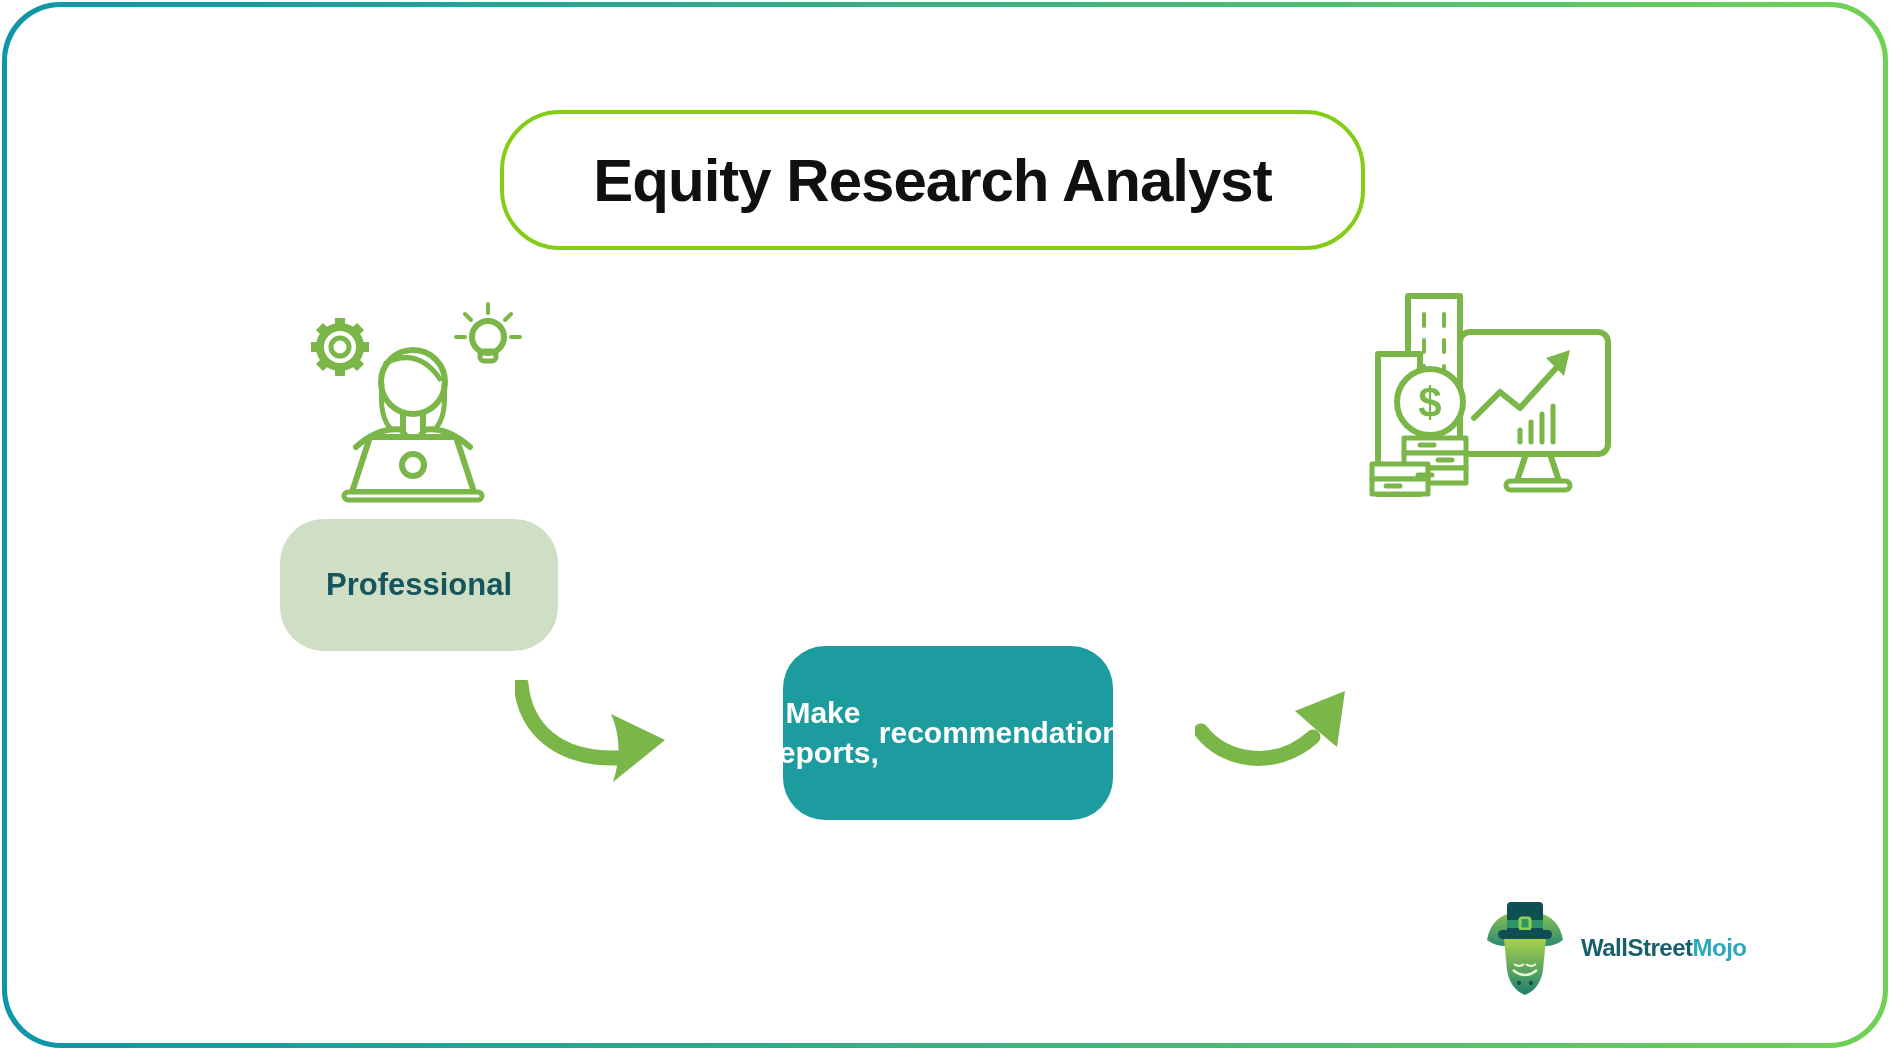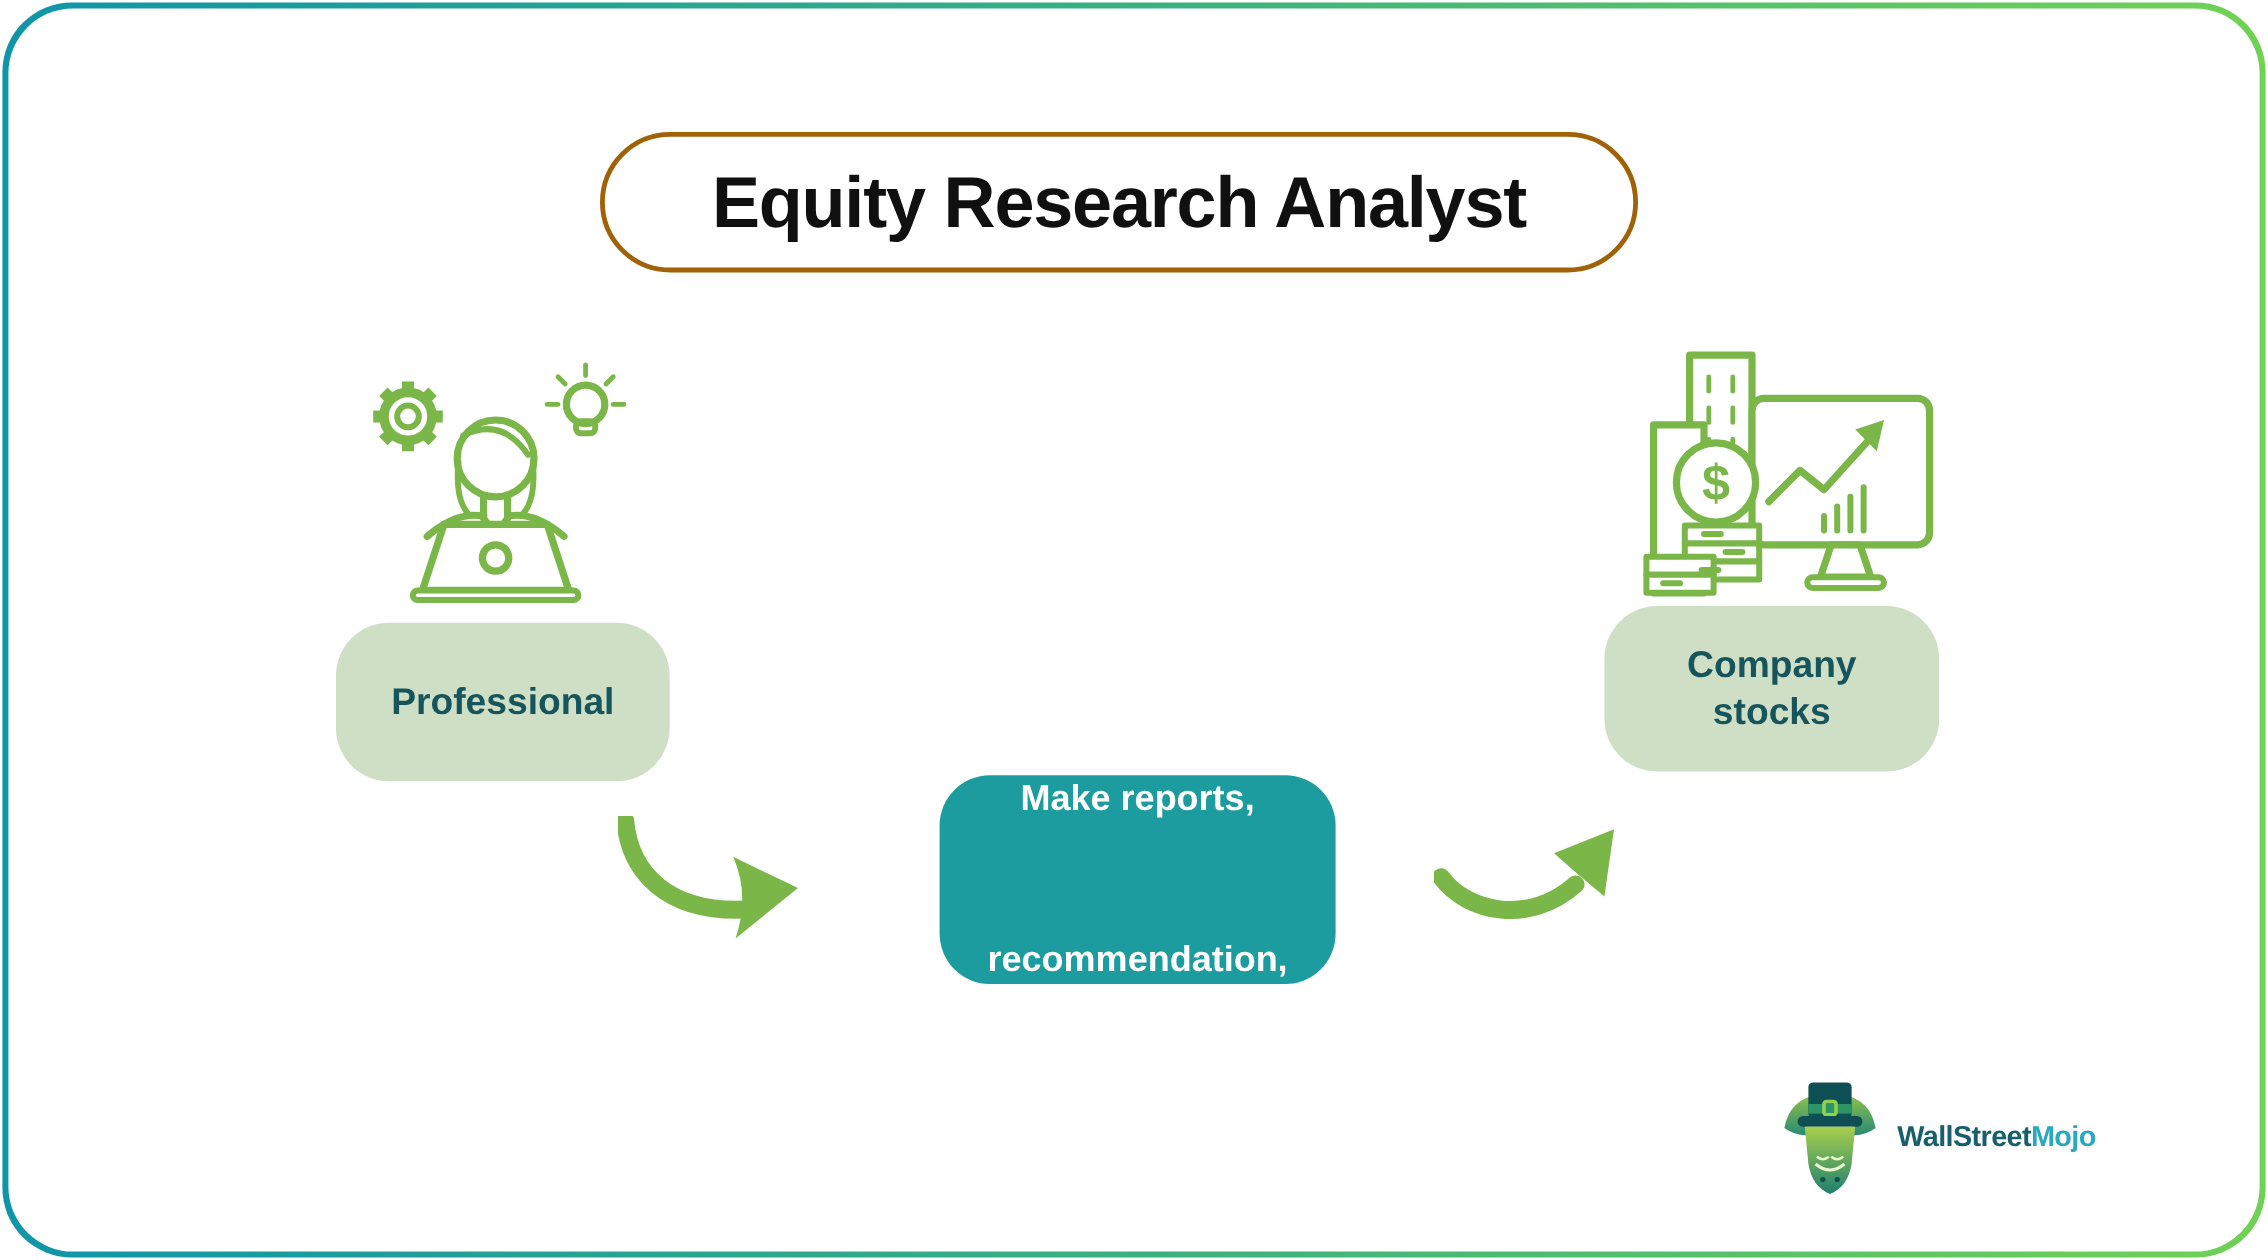--- a/index.html
+++ b/index.html
@@ -7,40 +7,40 @@
     position:relative;width:1890px;height:1050px;background:#ffffff;overflow:hidden;
     font-family:"Liberation Sans",sans-serif;
   }
   
   .frame{position:absolute;left:2px;top:2px;right:2px;bottom:2px;border-radius:58px;
     background:linear-gradient(90deg,#0e95a8 0%,#3fb37d 55%,#70d254 100%);}
   .frame-inner{position:absolute;left:5px;top:5px;right:5px;bottom:5px;border-radius:54px;background:#ffffff;}
 
   
   .title-pill{
-    position:absolute;left:500px;top:110px;width:865px;height:117px;
-    border:4px solid #a16207;border-radius:60px;background:#fff;
+    position:absolute;left:500px;top:110px;width:865px;height:140px;
+    border:4px solid #84cc16;border-radius:60px;background:#fff;
     display:flex;align-items:center;justify-content:center;box-sizing:border-box;
   }
   .title-text{font-size:60px;font-weight:800;color:#101010;letter-spacing:-1px;}
 
   
   .sage-box{
     position:absolute;background:#cfdfc6;border-radius:44px;
     display:flex;flex-direction:column;align-items:center;justify-content:center;
     color:#17555c;font-weight:800;font-size:31px;line-height:1.25;text-align:center;
   }
   #professional-box{left:280px;top:507px;width:278px;height:132px;margin-top:12px;}
   #company-stocks-box{left:1337px;top:505px;width:279px;height:138px;}
 
   
   .teal-box{
     position:absolute;left:783px;top:646px;width:330px;height:174px;
     background:#1c9c9e;border-radius:42px;
-    display:flex;flex-direction:column;align-items:center;justify-content:space-between;
+    display:flex;flex-direction:row;align-items:center;justify-content:center;
     color:#ffffff;font-weight:800;font-size:30px;line-height:1.33;text-align:center;
   }
 
   .abs{position:absolute;}
 
   
   .logo{position:absolute;left:1483px;top:898px;display:flex;align-items:center;gap:14px;}
   .logo-text{font-size:24px;font-weight:800;letter-spacing:-0.5px;white-space:nowrap;}
   .logo-text .primary{color:#175f6b;}
   .logo-text .secondary{color:#29a9bd;}
@@ -164,24 +164,20 @@
         <rect x="4" y="174" width="56" height="15" fill="#fff"></rect>
         <rect x="4" y="189" width="56" height="15" fill="#fff"></rect>
         <line x1="52" y1="155" x2="66" y2="155"></line>
           <line x1="70" y1="170" x2="84" y2="170"></line>
         <line x1="50" y1="185" x2="64" y2="185"></line>
           <line x1="18" y1="196" x2="32" y2="196"></line>
       </g>
     </g>
   </svg>
 
-  <div class="sage-box" id="company-stocks-box">
-    <div>Company</div>
-    <div>stocks</div>
-  </div>
 
   <div class="logo">
     <svg width="84" height="100" viewBox="0 0 84 100">
       <defs>
         <linearGradient id="bullgrad" x1="0" y1="0" x2="0" y2="1">
           <stop offset="0" stop-color="#a9d04c"></stop>
             <stop offset="1" stop-color="#1e7f6e"></stop>
         </linearGradient>
         <linearGradient id="horngrad" x1="0" y1="0" x2="0" y2="1">
           <stop offset="0" stop-color="#8fc24d"></stop>

